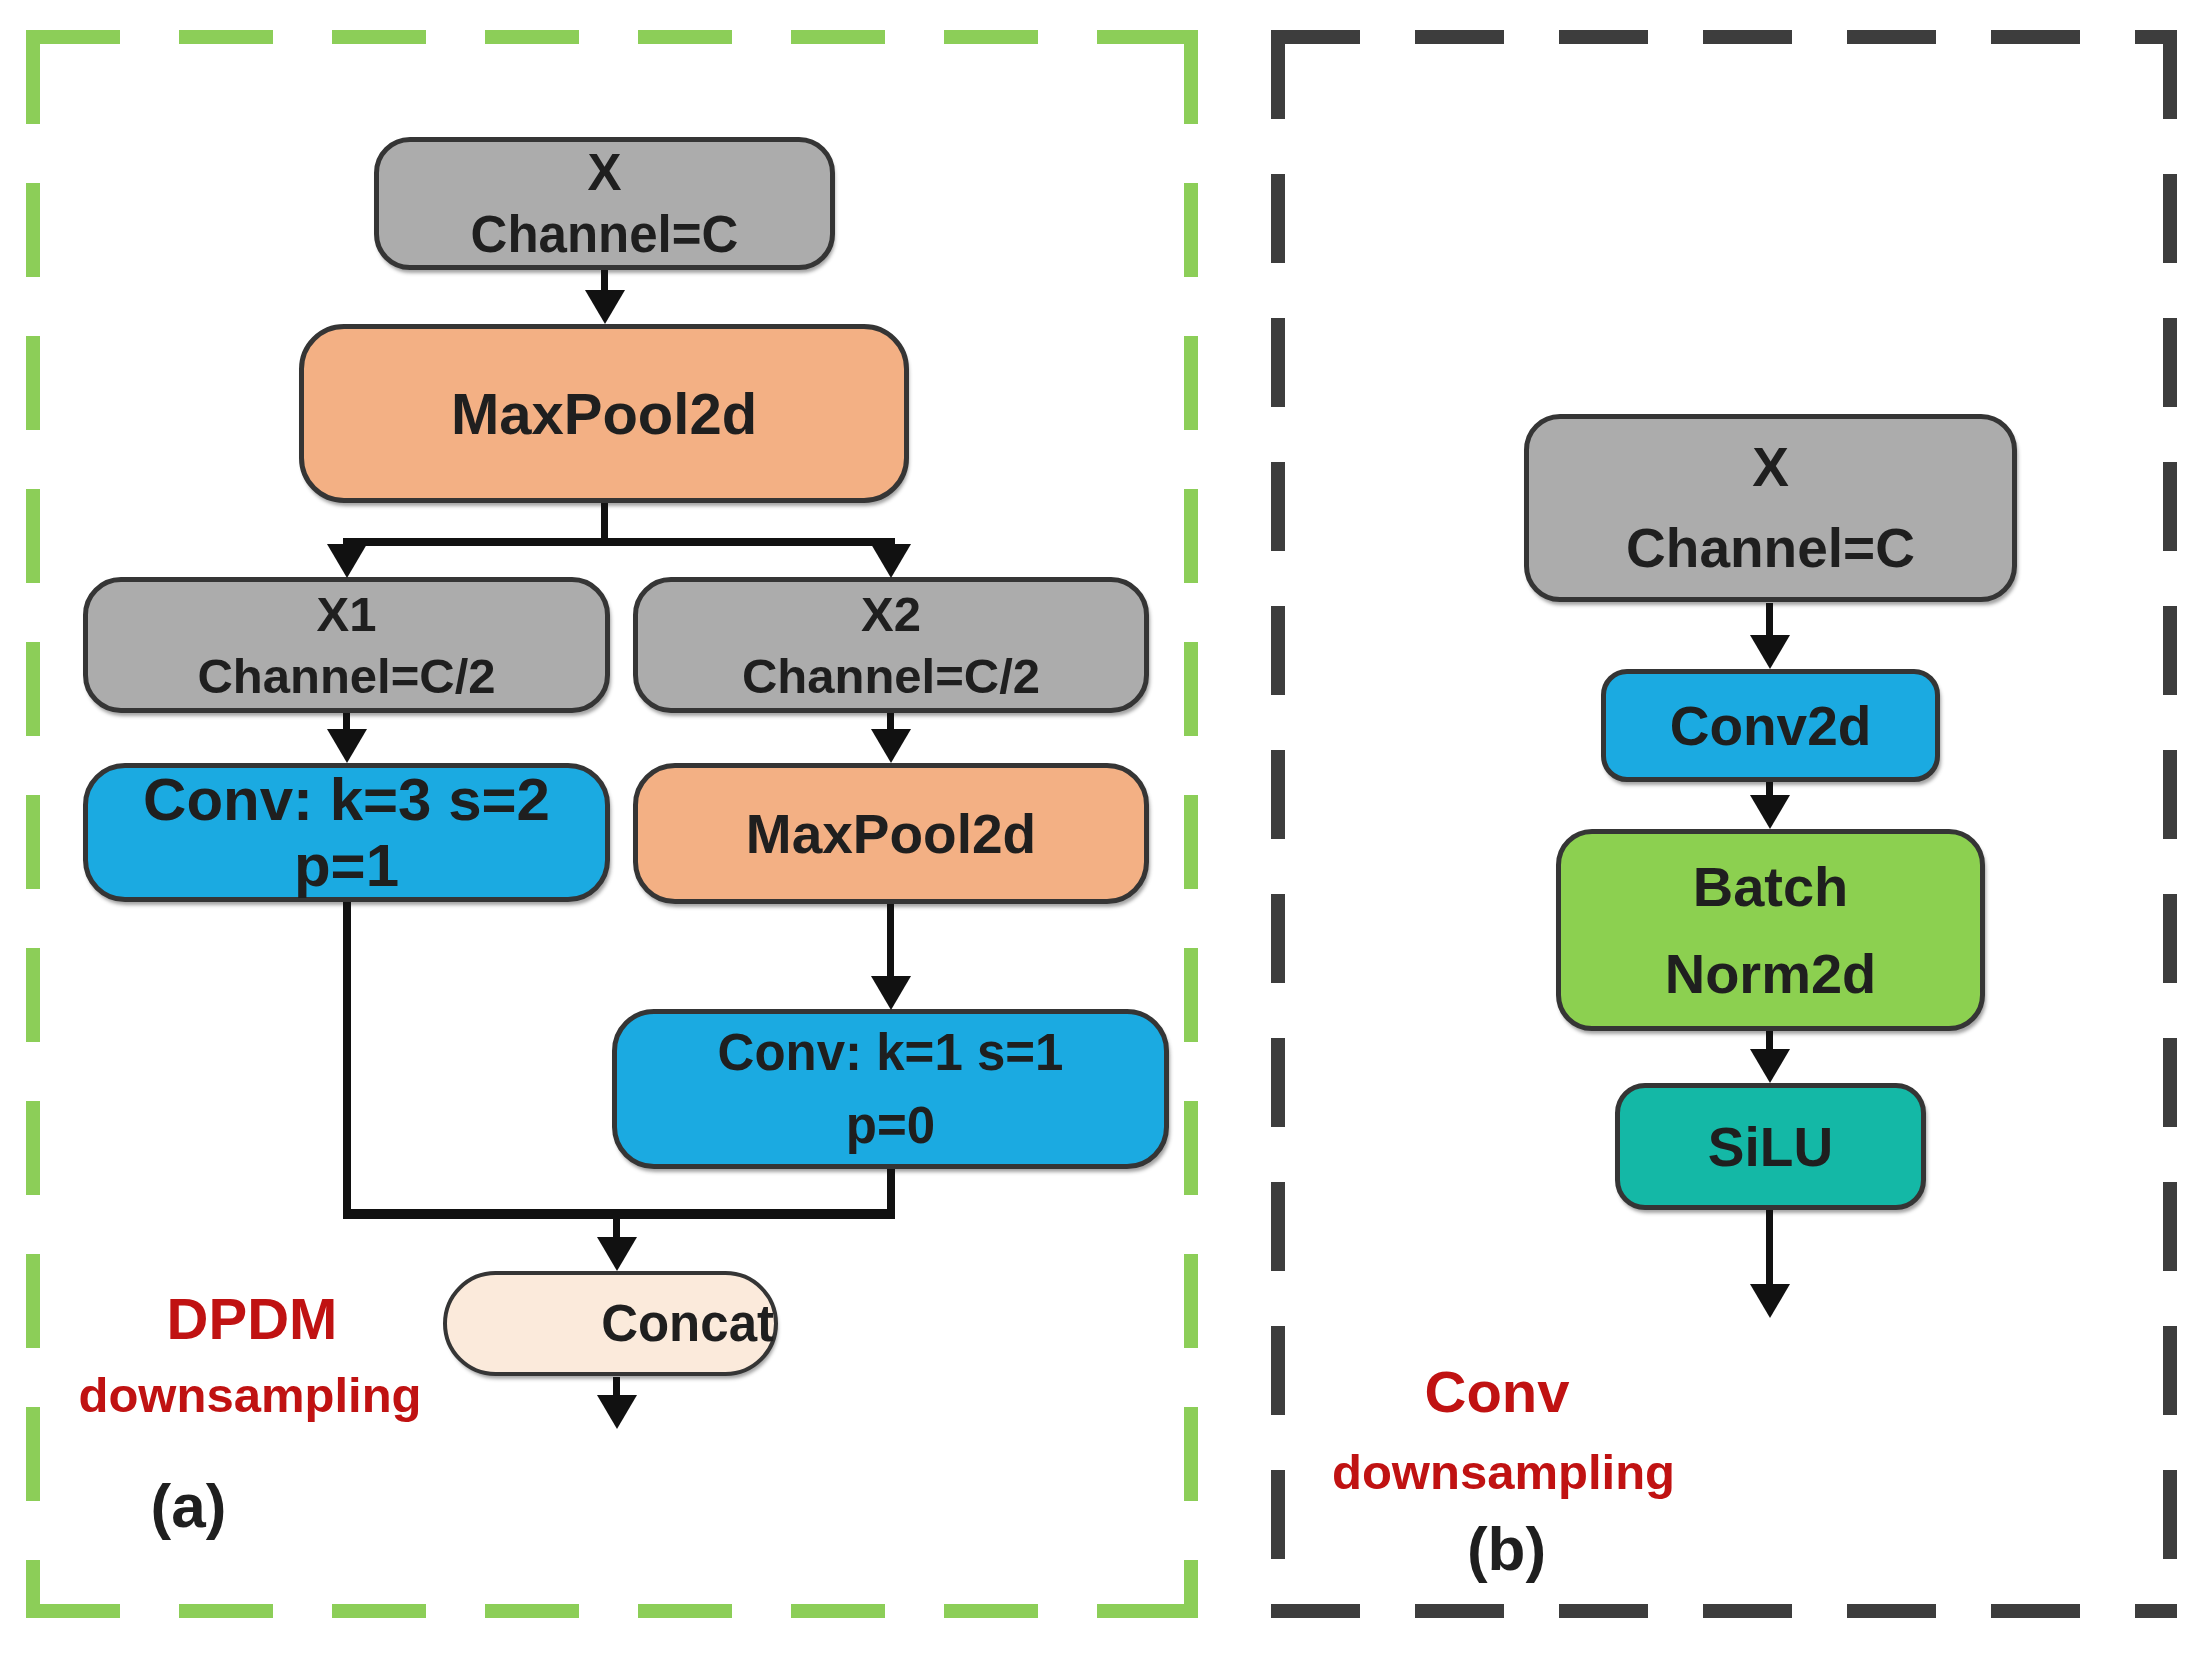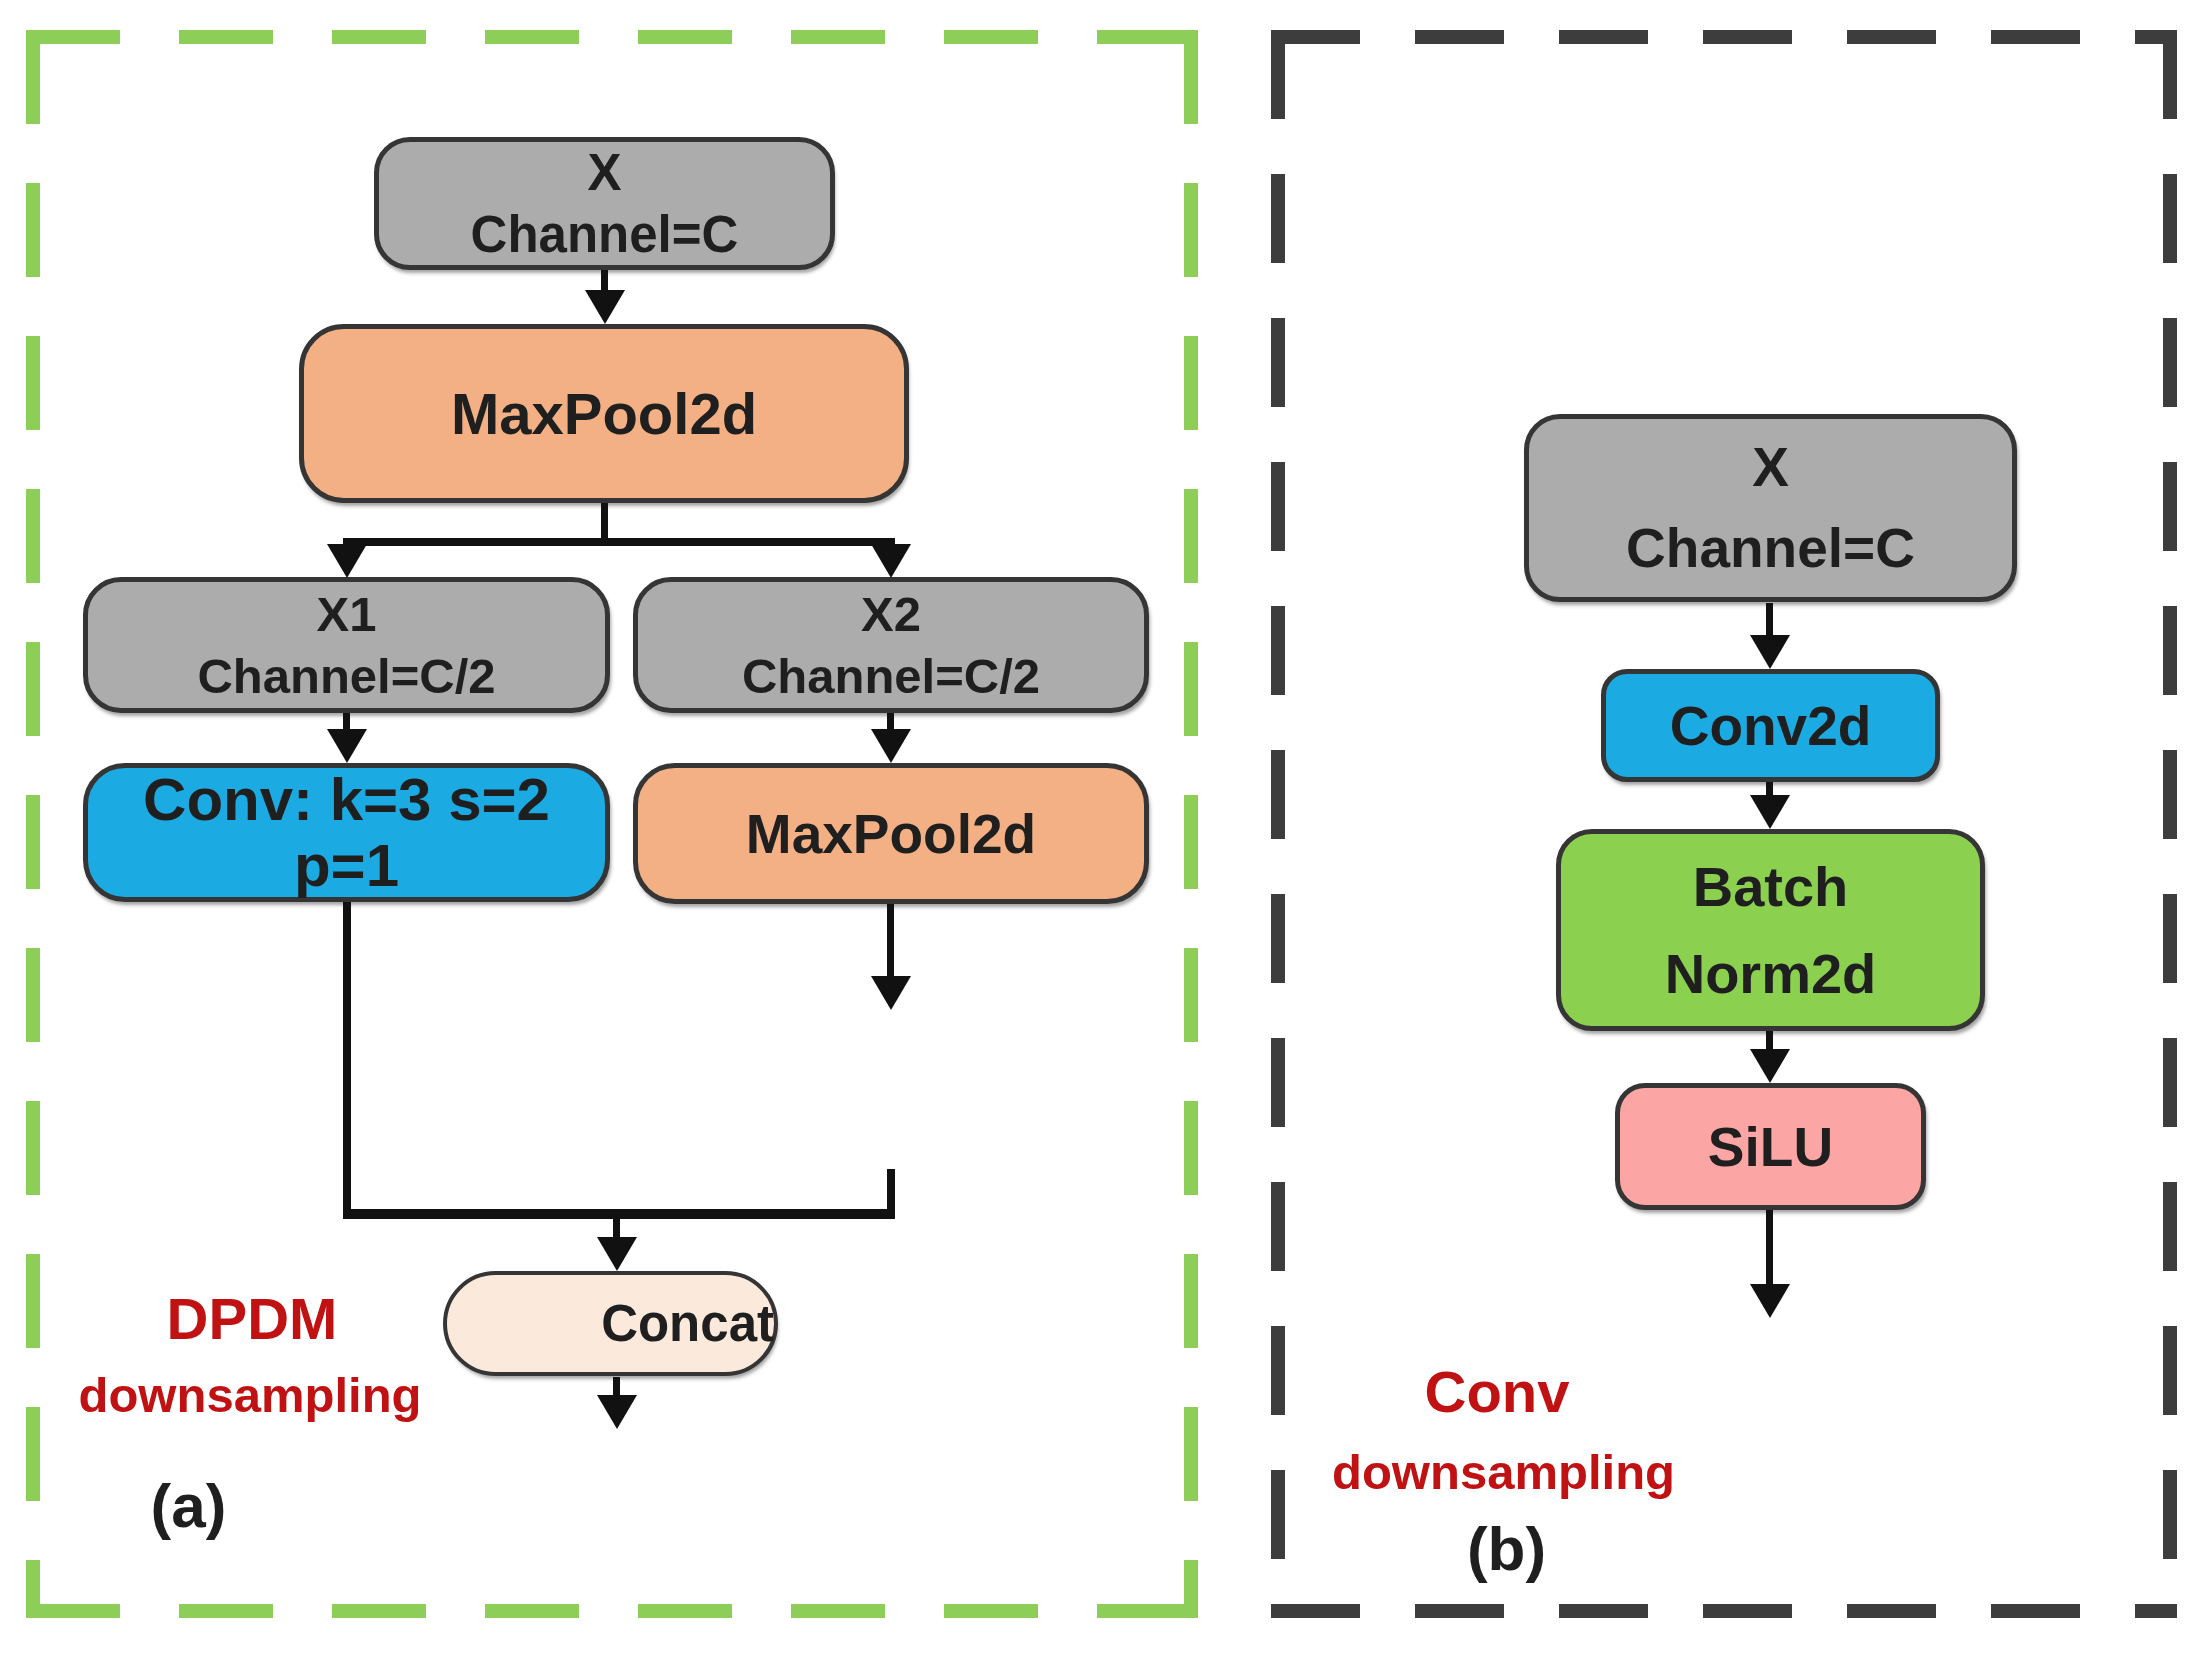--- a/index.html
+++ b/index.html
@@ -25,21 +25,21 @@
     align-items:center;justify-content:center;
     font-weight:700;color:#1F1F1F;
     text-align:center;
     box-shadow:1.9px 4.7px 3.8px -1.9px rgba(50,50,50,0.45);
   }
   .gray  {background:#ACACAC;}
   .orange{background:#F3B084;}
   .blue  {background:#1BAAE1;}
   .cream {background:#FBEADB;}
   .green {background:#8CD050;}
-  .gold  {background:#fca5a5;}
+  .gold  {background:#14b8a6;}
   
   .lv{position:absolute;width:6.6px;background:#111111;}
   .lh{position:absolute;background:#111111;}
   .head{
     position:absolute;width:0;height:0;
     border-left:20px solid transparent;
     border-right:20px solid transparent;
     border-top:34px solid #111111;
   }
   
@@ -82,20 +82,24 @@
 
   <div class="node blue" style="left:83px;top:763px;width:527px;height:139px;border-radius:42px;font-size:60px;line-height:66px;">
     <div>Conv: k=3 s=2</div>
     <div>p=1</div>
   </div>
 
   <div class="node orange" style="left:633px;top:763px;width:516px;height:141px;border-radius:42px;font-size:55px;">
     <div>MaxPool2d</div>
   </div>
 
+  <div class="node blue" style="left:612px;top:1009px;width:557px;height:160px;border-radius:42px;font-size:51px;line-height:73px;">
+    <div>Conv: k=1 s=1</div>
+    <div>p=0</div>
+  </div>
 
   <div class="node cream" style="left:443px;top:1271px;width:335px;height:105px;border-radius:53px;border-width:4.7px;font-size:51px;align-items:flex-end;">
     <div>Concat</div>
   </div>
 
 
   <div class="lv" style="left:601px;top:270px;height:24.5px;"></div>
   <div class="head" style="left:585px;top:290px;"></div>
 
   <div class="lv" style="left:601px;top:503px;height:41px;"></div>

